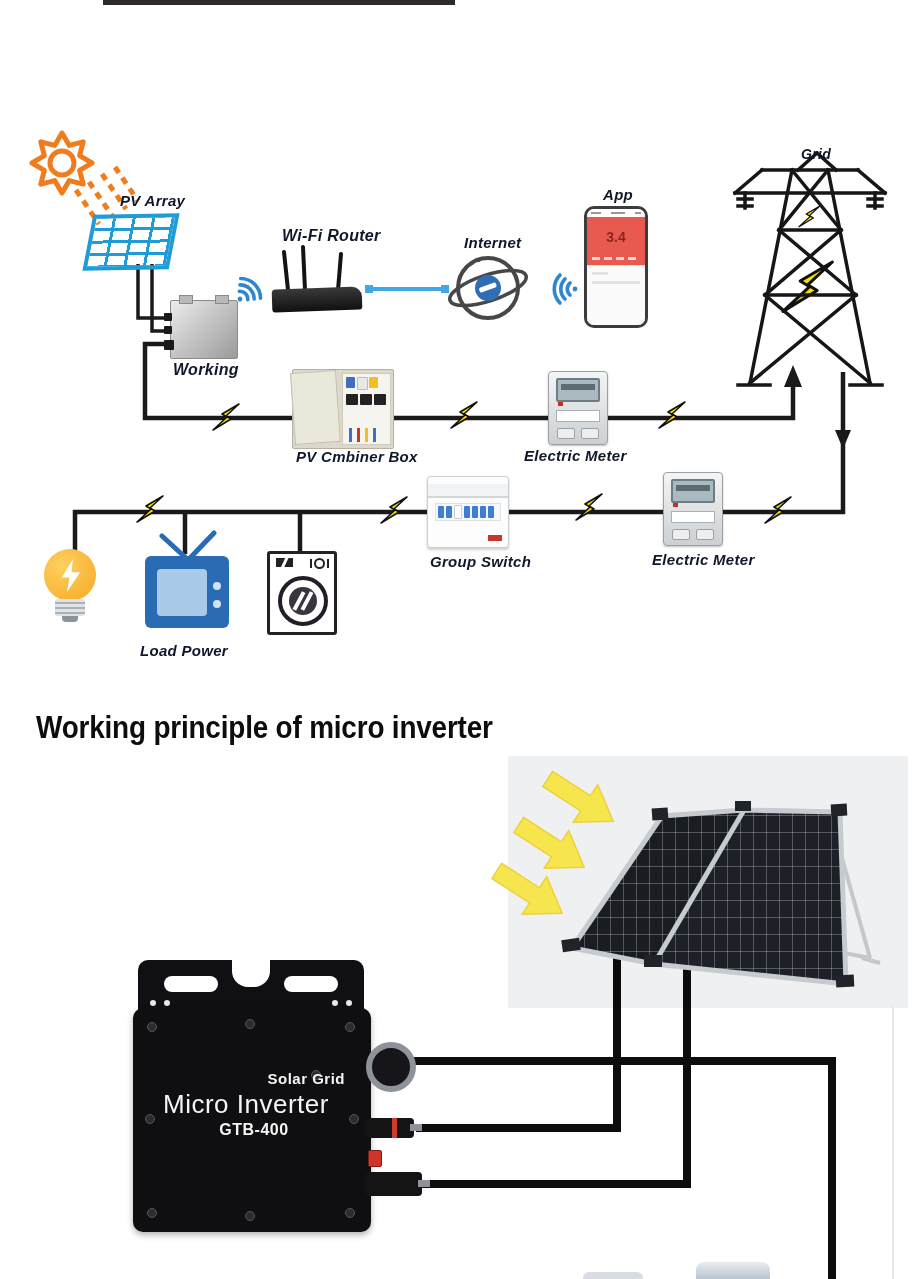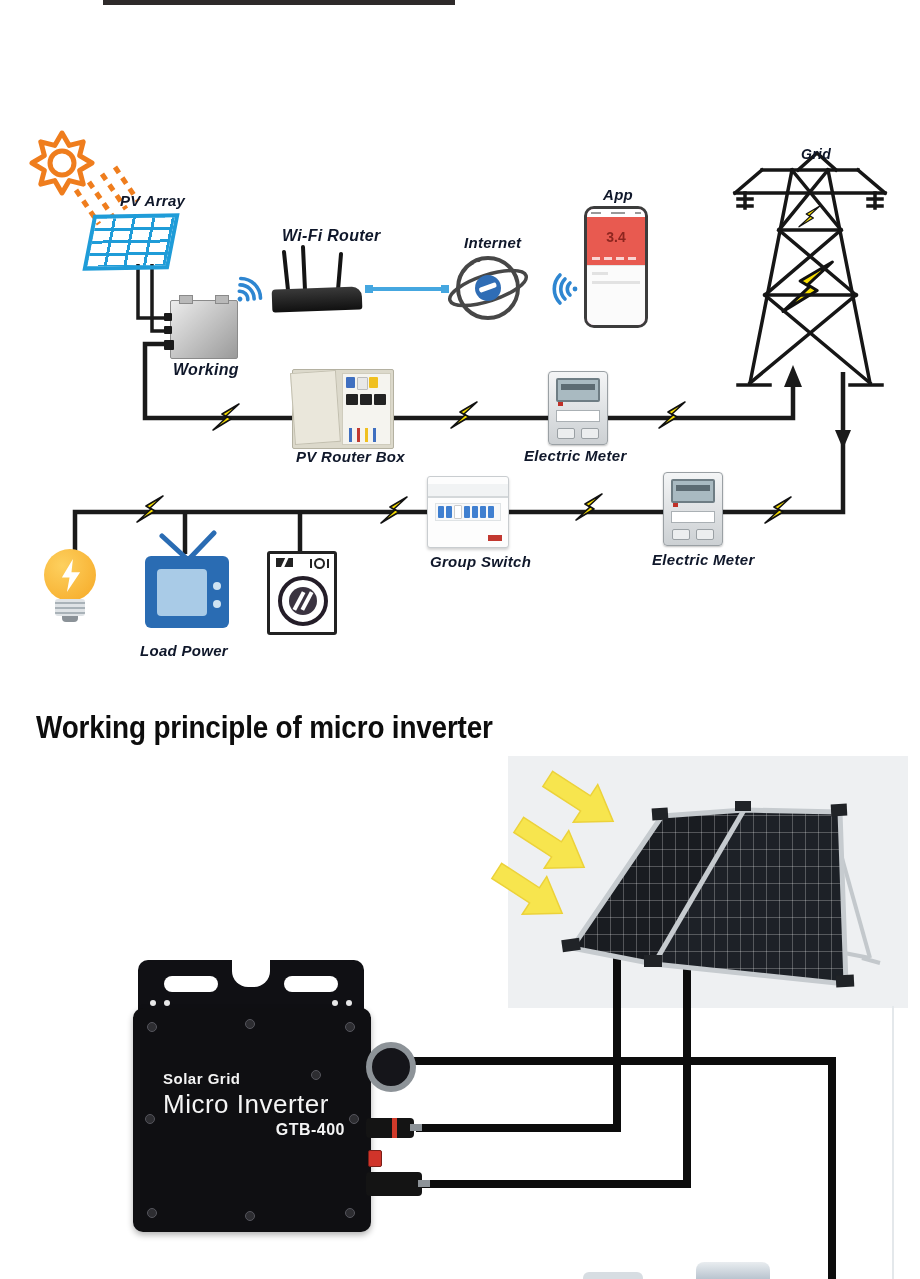--- a/index.html
+++ b/index.html
@@ -94,23 +94,23 @@
   .photo-edge{left:892px;top:1006px;width:2px;height:273px;background:#e4e8eb;}
   
   .mi-bracket{left:138px;top:960px;width:226px;height:52px;background:#101014;border-radius:10px 10px 0 0;}
   .mi-notch{position:absolute;left:94px;top:-1px;width:38px;height:28px;background:#fff;border-radius:0 0 16px 16px;}
   .mi-slot{position:absolute;top:16px;width:54px;height:16px;background:#fff;border-radius:9px;}
   .mi-hole{position:absolute;bottom:6px;width:6px;height:6px;border-radius:50%;background:#fff;opacity:.9;}
   .mi-body{left:133px;top:1008px;width:238px;height:224px;background:#0f0f12;border-radius:10px;
     box-shadow:0 3px 6px rgba(0,0,0,.3);}
   .screw{position:absolute;width:8px;height:8px;border-radius:50%;background:#2d2d31;border:1px solid #55555c;}
   .mi-text{position:absolute;left:30px;top:62px;width:182px;color:#f4f4f4;}
-  .mi-l1{font-size:15px;font-weight:bold;letter-spacing:.5px;}
+  .mi-l1{font-size:15px;font-weight:bold;letter-spacing:.5px;text-align:right;}
   .mi-l2{font-size:26px;font-weight:normal;letter-spacing:.5px;margin-top:2px;}
-  .mi-l3{font-size:16px;font-weight:bold;text-align:right;margin-top:1px;letter-spacing:.5px;}
+  .mi-l3{font-size:16px;font-weight:bold;text-align:center;margin-top:1px;letter-spacing:.5px;}
   .ac-conn{left:366px;top:1042px;width:38px;height:38px;border-radius:50%;background:#15151a;border:6px solid #8d9398;}
   .mc4{background:#141414;border-radius:4px;}
   .mc4-red{position:absolute;left:26px;top:0;width:5px;height:100%;background:#d03a2a;}
   .mc4-stub{position:absolute;right:-8px;top:6px;width:12px;height:7px;background:#8d9398;}
   .red-btn{left:368px;top:1150px;width:12px;height:15px;background:#d0342a;border:1px solid #7a1f18;border-radius:2px;}
   
   .blob1{left:583px;top:1272px;width:60px;height:7px;background:#d7dde2;border-radius:6px 6px 0 0;}
   .blob2{left:696px;top:1262px;width:74px;height:17px;background:linear-gradient(#e9edf0,#b9c4cf);border-radius:8px 8px 0 0;}
 </style>
 </head>
@@ -412,19 +412,19 @@
 
   <div class="abs blob1 z2"></div>
   <div class="abs blob2 z2"></div>
 
   <div class="lbl" style="left:120px;top:192px">PV Array</div>
   <div class="lbl" style="left:173px;top:361px;font-size:16px">Working</div>
   <div class="lbl" style="left:282px;top:227px;font-size:16px">Wi-Fi Router</div>
   <div class="lbl" style="left:464px;top:234px">Internet</div>
   <div class="lbl" style="left:603px;top:186px">App</div>
   <div class="lbl" style="left:801px;top:146px;font-size:14px">Grid</div>
-  <div class="lbl" style="left:296px;top:448px">PV Router Box</div>
+  <div class="lbl" style="left:296px;top:448px">PV Cmbiner Box</div>
   <div class="lbl" style="left:524px;top:447px">Electric Meter</div>
   <div class="lbl" style="left:430px;top:553px">Group Switch</div>
   <div class="lbl" style="left:652px;top:551px">Electric Meter</div>
   <div class="lbl" style="left:140px;top:642px">Load Power</div>
 
 </div>
 
 </body></html>

